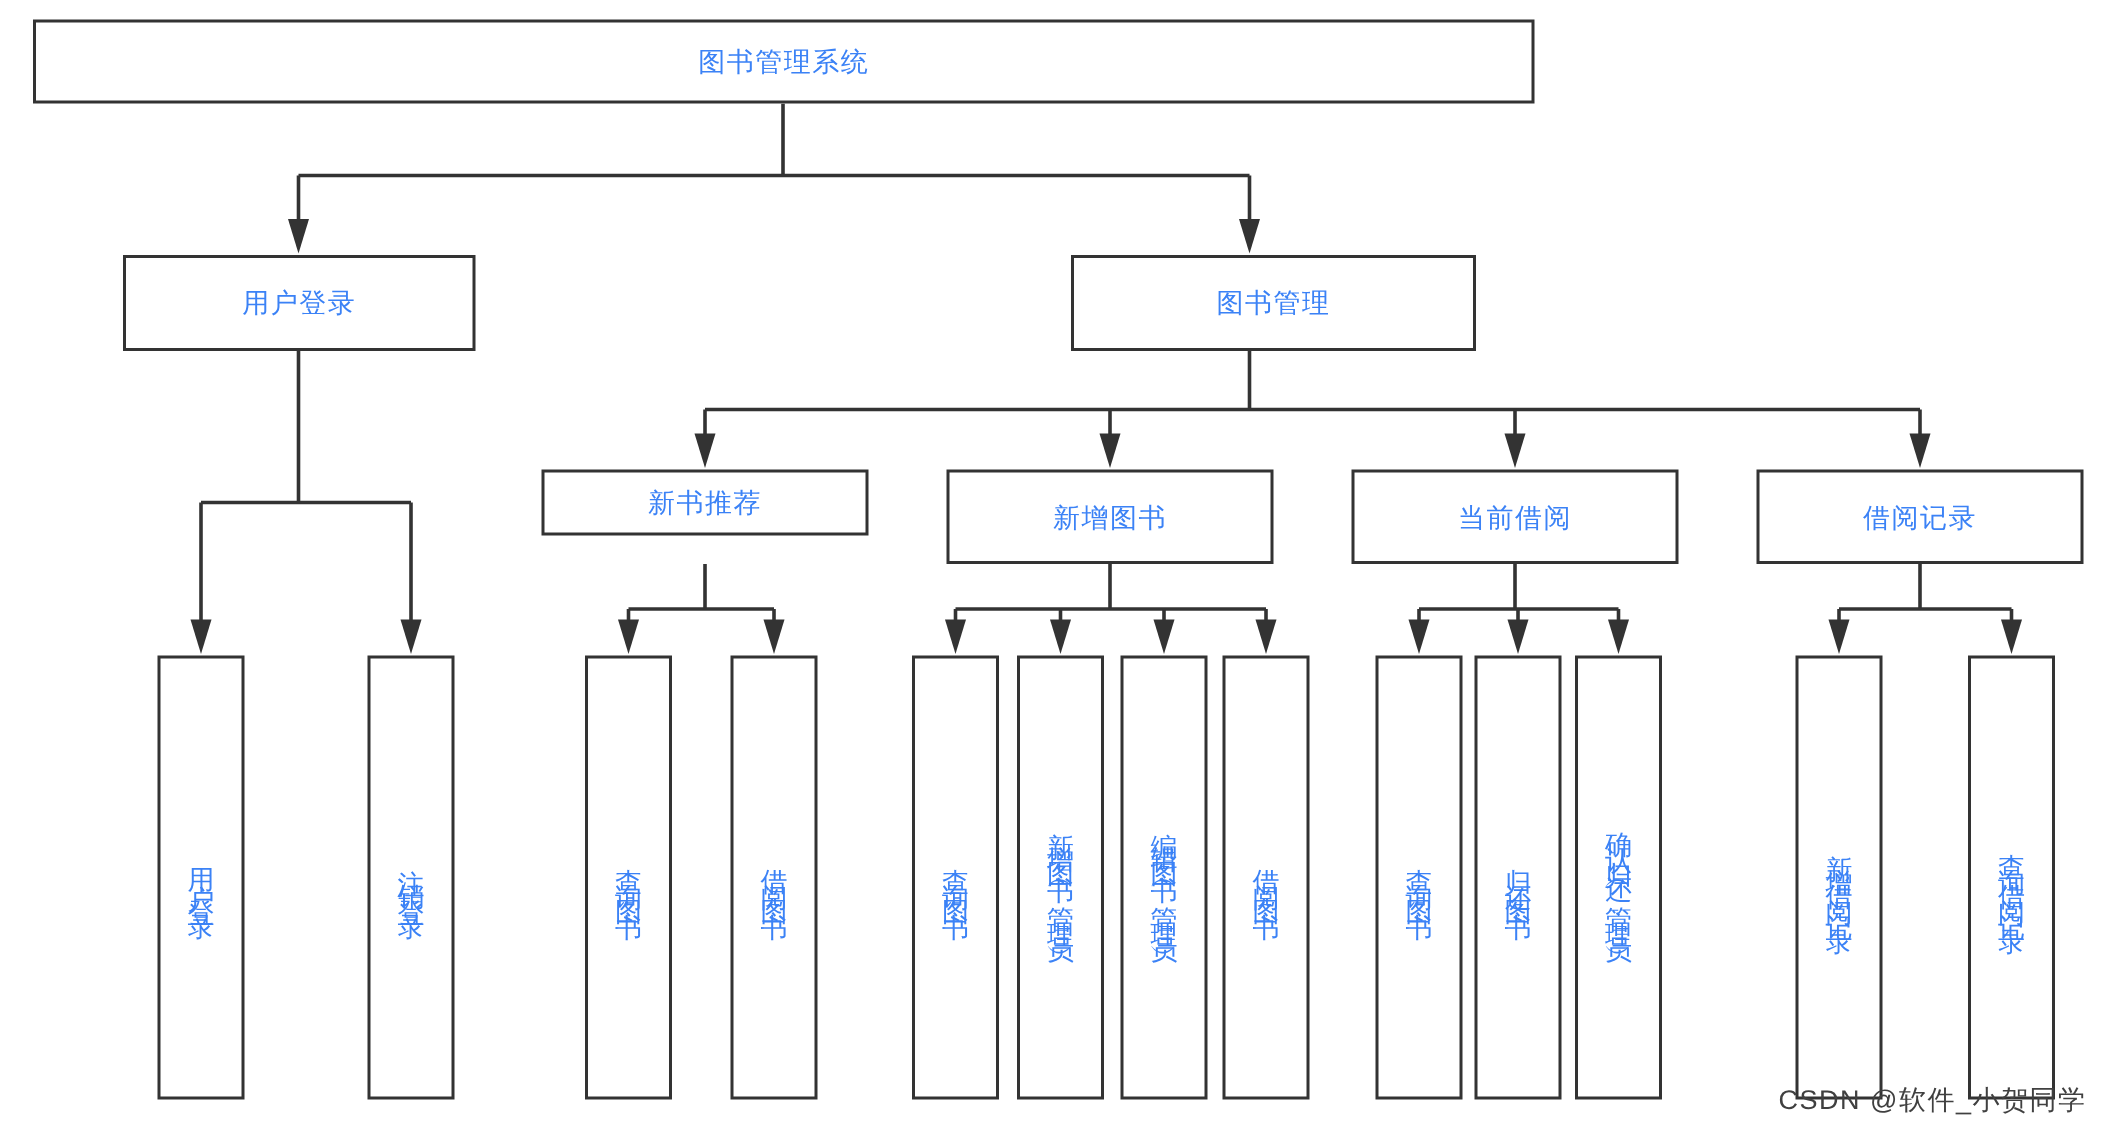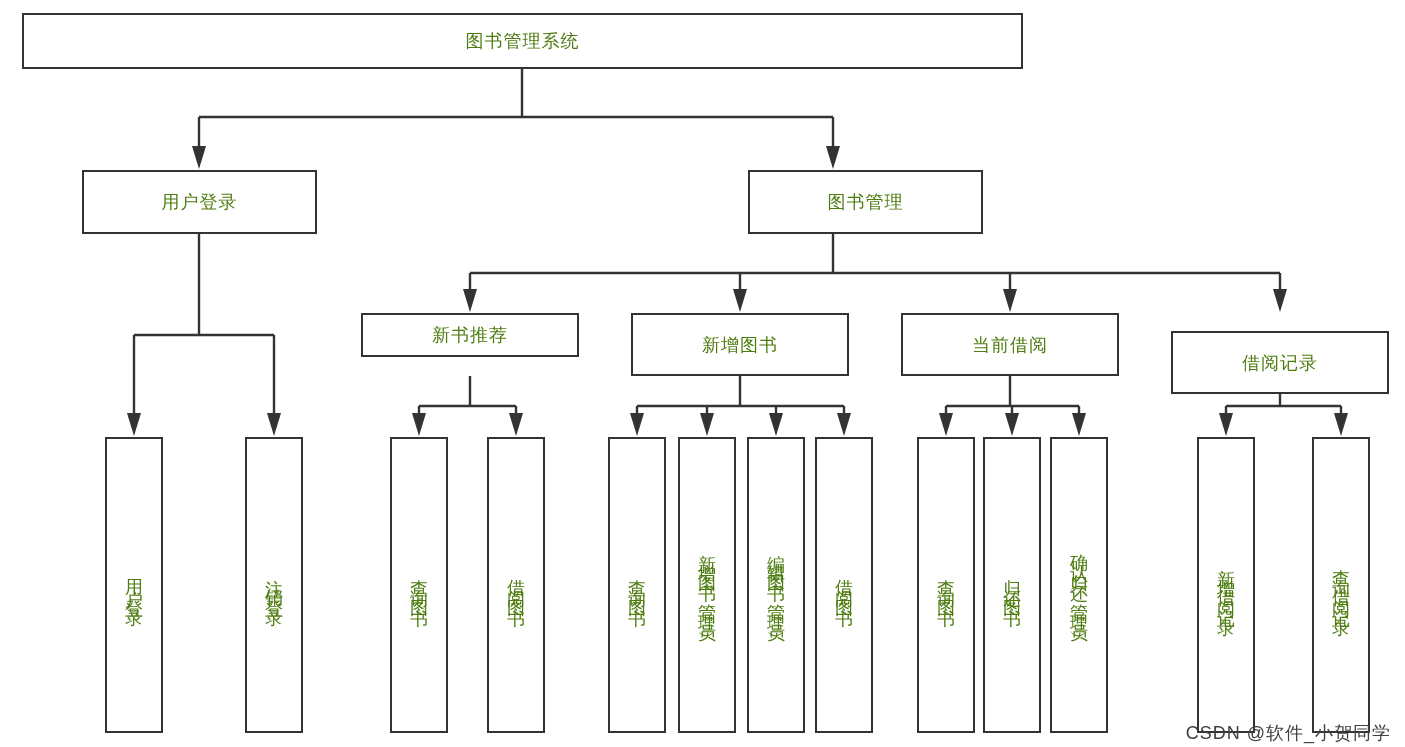--- a/index.html
+++ b/index.html
@@ -12,21 +12,21 @@
   #connectors {
     position: absolute; left: 0; top: 0;
     width: 1405px; height: 747px;
     pointer-events: none;
   }
   .box {
     position: absolute;
     box-sizing: border-box;
     border: 2px solid #333333;
     background: #ffffff;
-    color: #4d7c0f;
+    color: #3b82f6;
     display: flex;
     align-items: center;
     justify-content: center;
     font-size: 18px;
     letter-spacing: 1px;
     text-align: center;
   }
   .leaf {
     writing-mode: vertical-rl;
     text-orientation: upright;
@@ -117,26 +117,26 @@
     <polygon points="1072,413 1086,413 1079,436"></polygon>
 
     <polygon points="1219,413 1233,413 1226,436"></polygon>
     <polygon points="1334,413 1348,413 1341,436"></polygon>
   </g>
 </svg>
 
 <div class="box" style="left:22px; top:13px; width:1001px; height:56px;">图书管理系统</div>
 
 <div class="box" style="left:82px; top:170px; width:235px; height:64px;">用户登录</div>
-<div class="box" style="left:748px; top:170px; width:235px; height:64px;">图书管理</div>
+<div class="box" style="left:714px; top:170px; width:270px; height:64px;">图书管理</div>
 
 <div class="box" style="left:361px; top:313px; width:218px; height:44px;">新书推荐</div>
 <div class="box" style="left:631px; top:313px; width:218px; height:63px;">新增图书</div>
 <div class="box" style="left:901px; top:313px; width:218px; height:63px;">当前借阅</div>
-<div class="box" style="left:1171px; top:331px; width:218px; height:63px;">借阅记录</div>
+<div class="box" style="left:1171px; top:313px; width:218px; height:63px;">借阅记录</div>
 
 <div class="box leaf" style="left:105px; top:437px; width:58px; height:296px;">用户登录</div>
 <div class="box leaf" style="left:245px; top:437px; width:58px; height:296px;">注销登录</div>
 
 <div class="box leaf" style="left:390px; top:437px; width:58px; height:296px;">查询图书</div>
 <div class="box leaf" style="left:487px; top:437px; width:58px; height:296px;">借阅图书</div>
 
 <div class="box leaf" style="left:608px; top:437px; width:58px; height:296px;">查询图书</div>
 <div class="box leaf" style="left:678px; top:437px; width:58px; height:296px;">新增图书（管理员）</div>
 <div class="box leaf" style="left:747px; top:437px; width:58px; height:296px;">编辑图书（管理员）</div>

